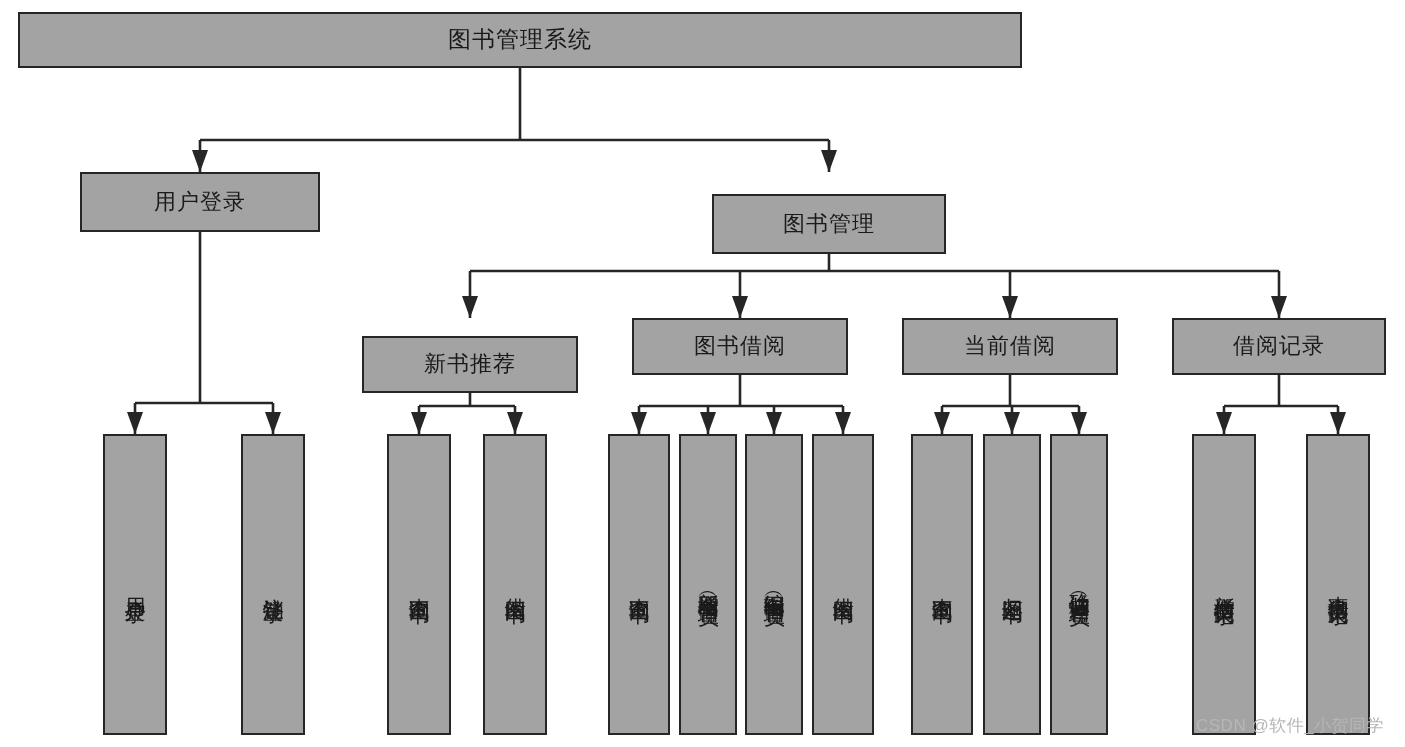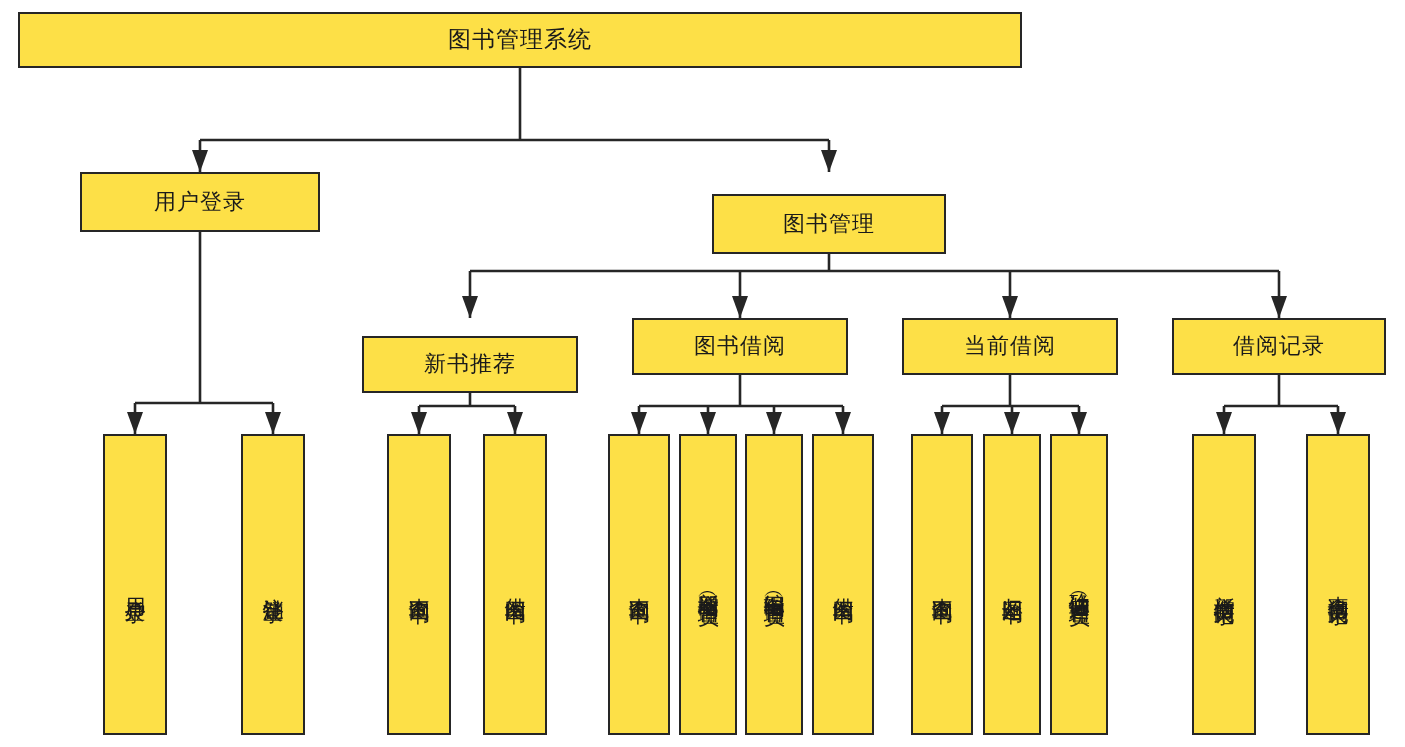--- a/index.html
+++ b/index.html
@@ -1,20 +1,20 @@
 <!DOCTYPE html>
 <html><head>
 <meta charset="utf-8">
 <style>
   html,body{margin:0;padding:0;background:#ffffff;}
   body{width:1405px;height:747px;overflow:hidden;
        font-family:"Liberation Sans","DejaVu Sans",sans-serif;}
   #stage{position:relative;width:1405px;height:747px;background:#fff;}
   svg#wires{position:absolute;left:0;top:0;width:1405px;height:747px;}
-  .node{position:absolute;box-sizing:border-box;background:#fde047;
+  .node{position:absolute;box-sizing:border-box;background:#a3a3a3;
         border:2px solid #262626;display:flex;align-items:center;
         justify-content:center;text-align:center;color:#1a1a1a;}
   .node.horiz{font-size:22px;line-height:1.2;letter-spacing:1px;}
   .node.vert{writing-mode:vertical-rl;text-orientation:upright;
              font-size:21px;line-height:1.25;letter-spacing:2px;
              padding-top:6px;padding-bottom:6px;
              align-items:center;justify-content:center;}
   .node.title{font-size:23px;}
   .watermark{position:absolute;color:#b6b6b6;font-size:17px;
              letter-spacing:0.5px;white-space:nowrap;}
@@ -132,13 +132,14 @@
       <div class="node vert" style="left: 1050px; top: 434px; width: 58px; height: 301px;">
         <span>确认归还（管理员）</span>
       </div>
       <div class="node vert" style="left: 1192px; top: 434px; width: 64px; height: 301px;">
         <span>新增借阅记录</span>
       </div>
       <div class="node vert" style="left: 1306px; top: 434px; width: 64px; height: 301px;">
         <span>查询借阅记录</span>
       </div>
     </div>
+  <div class="watermark" style="left:1196px;top:714px;">CSDN @软件_小贺同学</div>
 </div>
 
 </body></html>

